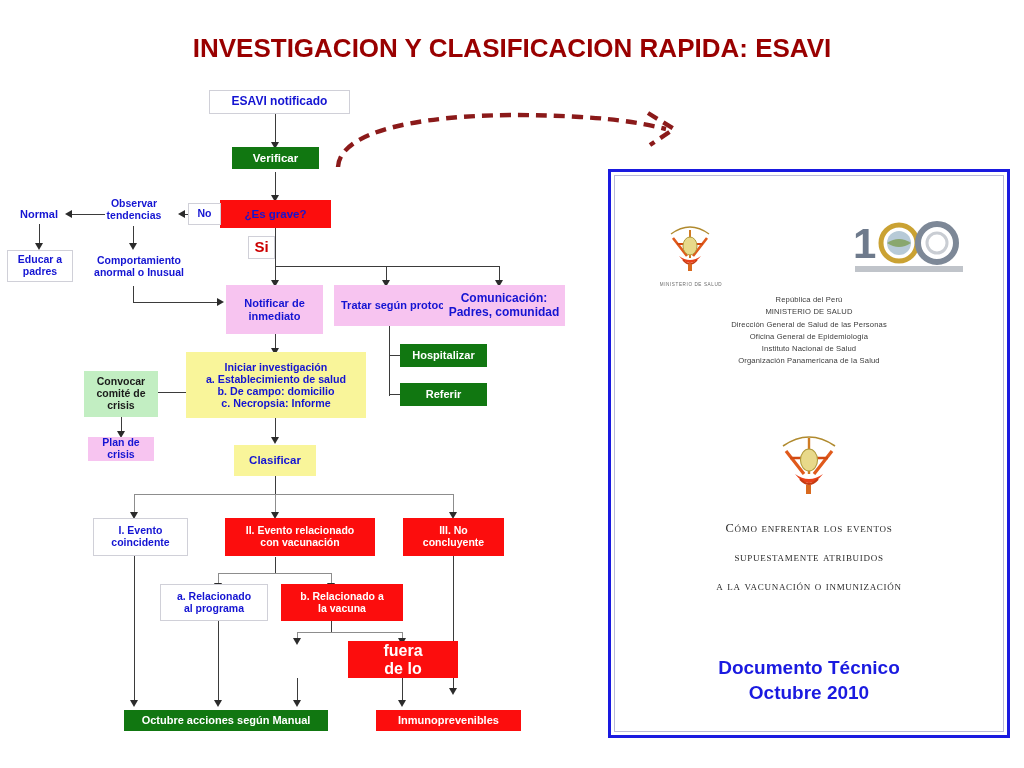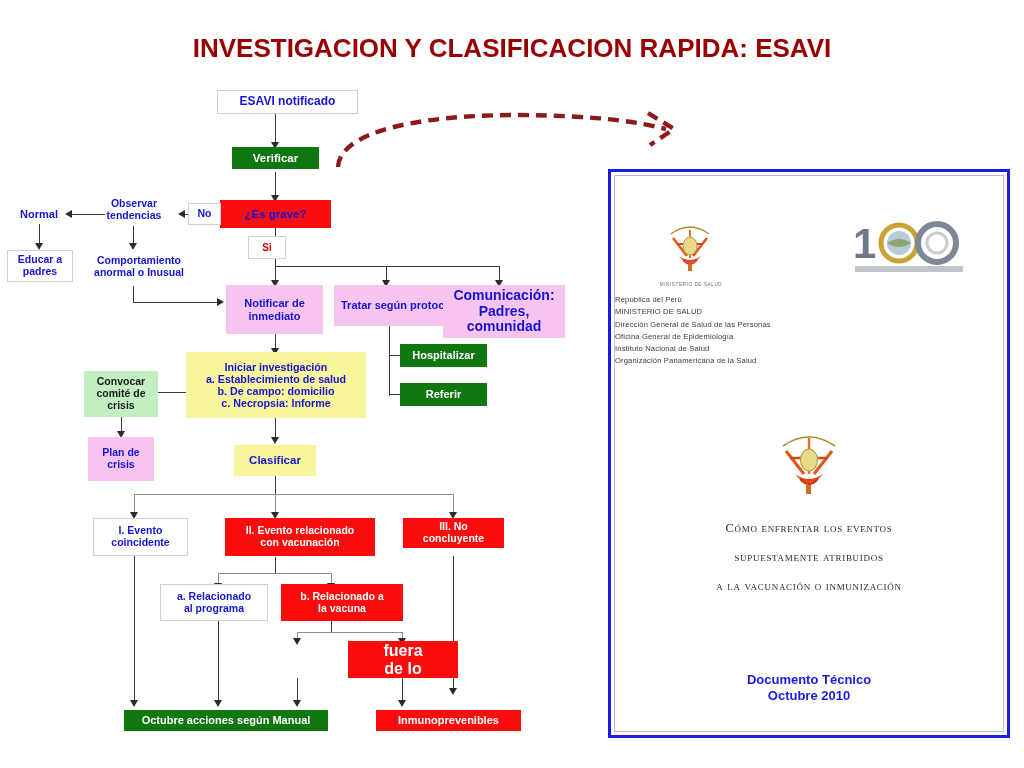--- a/index.html
+++ b/index.html
@@ -93,42 +93,42 @@
   #docinner {
     position: relative;
     width: 100%; height: 100%;
     border: 1px solid #b9b9d8;
     background: #ffffff;
     overflow: hidden;
   }
   .doc-org {
     position: absolute;
     left: 0; width: 100%;
-    text-align: left;
+    text-align: center;
     font-family: "Liberation Sans", sans-serif;
     font-size: 7.6px;
     color: #3a3a3a;
     line-height: 1.62;
     letter-spacing: .15px;
   }
   .doc-titleline {
     position: absolute;
     left: 0; width: 100%;
     text-align: center;
     font-family: "Liberation Serif", serif;
     font-size: 12.5px;
     color: #2a2a2a;
     letter-spacing: .7px;
     font-variant: small-caps;
   }
   #doc-tag {
     position: absolute;
     left: 0; bottom: 26px; width: 100%;
     text-align: center;
-    font-size: 13px;
+    font-size: 19px;
     font-weight: bold;
     color: #1a1ae0;
     line-height: 1.28;
   }
 
   
   #footer {
     position: absolute;
     left: 14px; top: 746px;
     font-size: 11.5px;
@@ -226,74 +226,74 @@
   <div class="arrow-d" style="left:130px; top:700px;"></div>
   <div class="ln lv" style="left:218px; top:621px; height:82px;"></div>
   <div class="arrow-d" style="left:214px; top:700px;"></div>
   <div class="ln lv" style="left:297px; top:678px; height:25px;"></div>
   <div class="arrow-d" style="left:293px; top:700px;"></div>
   <div class="ln lv" style="left:402px; top:678px; height:25px;"></div>
   <div class="arrow-d" style="left:398px; top:700px;"></div>
   <div class="ln lv" style="left:453px; top:556px; height:134px;"></div>
   <div class="arrow-d" style="left:449px; top:688px;"></div>
 
-  <div class="node n-white" style="left:217px; top:90px; width:141px; height:24px; font-size:12px;">ESAVI notificado</div>
+  <div class="node n-white" style="left:209px; top:90px; width:141px; height:24px; font-size:12px;">ESAVI notificado</div>
 
   <div class="node n-green" style="left:232px; top:147px; width:87px; height:22px; font-size:11.5px;">Verificar</div>
 
   <div class="node n-red" style="left:220px; top:200px; width:111px; height:28px; font-size:11.5px;">¿Es grave?</div>
 
   <div class="node n-white" style="left:188px; top:203px; width:33px; height:22px; font-size:10.5px;">No</div>
 
-  <div class="node n-white" style="left:248px; top:236px; width:38px; height:23px; font-size:10px; color:#cc0000;">Si</div>
+  <div class="node n-white" style="left:248px; top:236px; width:27px; height:23px; font-size:15px; color:#cc0000;">Si</div>
 
   <div class="node n-plain wrap" style="left:94px; top:194px; width:80px; height:32px; font-size:10.5px;">Observar
 tendencias</div>
 
   <div class="node n-plain" style="left:8px; top:204px; width:62px; height:20px; font-size:11px;">Normal</div>
 
   <div class="node n-white wrap" style="left:7px; top:250px; width:66px; height:32px; font-size:10.5px;">Educar a
 padres</div>
 
   <div class="node n-plain wrap" style="left:78px; top:250px; width:122px; height:34px; font-size:10.5px;">Comportamiento
 anormal o Inusual</div>
 
   <div class="node n-pink wrap" style="left:226px; top:285px; width:97px; height:49px; font-size:11px;">Notificar de
 inmediato</div>
 
   <div class="node n-pink" style="left:334px; top:285px; width:116px; height:41px; font-size:11px; justify-content:flex-start; padding-left:7px;">Tratar según protocolo</div>
 
-  <div class="node n-pink wrap" style="left:443px; top:285px; width:122px; height:53px; font-size:14px;">Comunicación:
+  <div class="node n-pink wrap" style="left:443px; top:285px; width:122px; height:41px; font-size:12px;">Comunicación:
 Padres, comunidad</div>
 
   <div class="node n-green" style="left:400px; top:344px; width:87px; height:23px; font-size:11px;">Hospitalizar</div>
 
   <div class="node n-green" style="left:400px; top:383px; width:87px; height:23px; font-size:11px;">Referir</div>
 
   <div class="node n-yellow wrap" style="left:186px; top:352px; width:180px; height:66px; font-size:10.7px; white-space:pre-line;">Iniciar investigación
 a. Establecimiento de salud
 b. De campo: domicilio
 c. Necropsia: Informe</div>
 
   <div class="node n-ltgreen wrap" style="left:84px; top:371px; width:74px; height:46px; font-size:10.5px; white-space:pre-line;">Convocar
 comité de
 crisis</div>
 
-  <div class="node n-pink wrap" style="left:88px; top:437px; width:66px; height:44px; font-size:10.5px; white-space:pre-line;">Plan de
+  <div class="node n-pink wrap" style="left:88px; top:437px; width:66px; height:24px; font-size:10.5px; white-space:pre-line;">Plan de
 crisis</div>
 
   <div class="node n-yellow" style="left:234px; top:445px; width:82px; height:31px; font-size:11.5px;">Clasificar</div>
 
   <div class="node n-white wrap" style="left:93px; top:518px; width:95px; height:38px; font-size:10.5px; white-space:pre-line;">I. Evento
 coincidente</div>
 
   <div class="node n-redw wrap" style="left:225px; top:518px; width:150px; height:38px; font-size:10.5px; white-space:pre-line;">II. Evento relacionado
 con vacunación</div>
 
-  <div class="node n-redw wrap" style="left:403px; top:518px; width:101px; height:30px; font-size:10.5px; white-space:pre-line;">III. No
+  <div class="node n-redw wrap" style="left:403px; top:518px; width:101px; height:38px; font-size:10.5px; white-space:pre-line;">III. No
 concluyente</div>
 
   <div class="node n-white wrap" style="left:160px; top:584px; width:108px; height:37px; font-size:10.5px; white-space:pre-line;">a. Relacionado
 al programa</div>
 
   <div class="node n-redw wrap" style="left:281px; top:584px; width:122px; height:37px; font-size:10.5px; white-space:pre-line;">b. Relacionado a
 la vacuna</div>
 
 
   <div class="node n-redw wrap" style="left:348px; top:641px; width:110px; height:37px; font-size:16px; white-space:pre-line;">b2. raro o fuera

